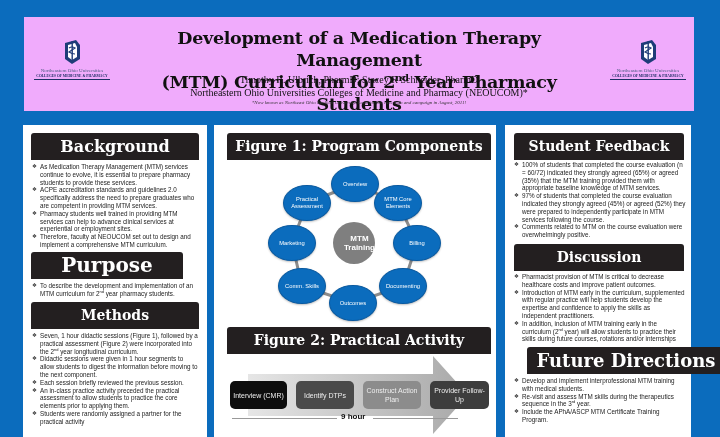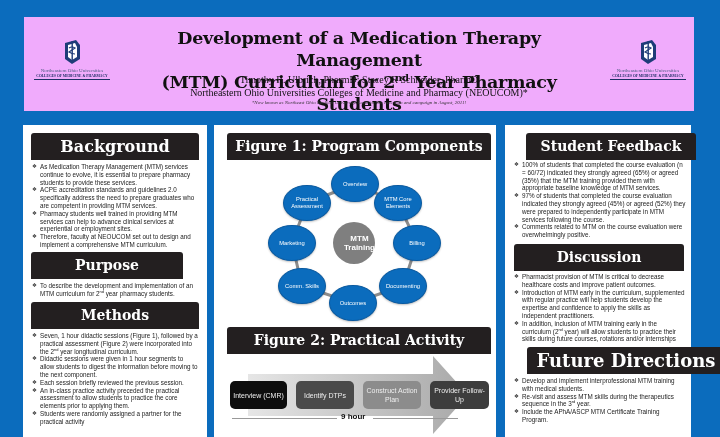--- a/index.html
+++ b/index.html
@@ -81,21 +81,21 @@
   <div class="sec-head" style="left:8px; top:8px; width:168px; height:27px; font-size:16px; line-height:27px;">
     <span>Background</span>
   </div>
   <ul class="bullets" style="left:9px; top:38px; width:166px;">
     <li>As Medication Therapy  Management (MTM) services continue to evolve, it is essential to prepare pharmacy students to provide these services.</li>
     <li>ACPE accreditation standards and guidelines 2.0 specifically address the need to prepare graduates who are competent in providing MTM services.</li>
     <li>Pharmacy students well trained in providing MTM services can help to advance clinical services at experiential or employment sites.</li>
     <li>Therefore, faculty at NEOUCOM set out to design and implement a comprehensive MTM curriculum.</li>
   </ul>
 
-  <div class="sec-head" style="left:8px; top:127px; width:152px; height:27px; font-size:14px; line-height:27px;">
+  <div class="sec-head" style="left:8px; top:127px; width:152px; height:27px; font-size:20px; line-height:27px;">
     <span>Purpose</span>
   </div>
   <ul class="bullets" style="left:9px; top:157px; width:166px;">
     <li><span>To describe the development and implementation of an MTM curriculum for 2</span><sup>nd</sup><span> year pharmacy students.</span></li>
   </ul>
 
   <div class="sec-head" style="left:8px; top:177px; width:168px; height:27px; font-size:14px; line-height:27px;">
     <span>Methods</span>
   </div>
   <ul class="bullets" style="left:9px; top:207px; width:166px;">
@@ -150,21 +150,21 @@
     <div class="step" style="left:68px; width:58px; background:#4a4a4a;">Identify DTPs</div>
     <div class="step" style="left:135px; width:58px; background:#8c8c8c;">Construct Action Plan</div>
     <div class="step" style="left:202px; width:59px; background:#3d3d3d;">Provider Follow-Up</div>
     <div class="hour-line" style="left:4px; width:105px;"></div>
     <div class="hour-label" style="left:113px;">9 hour</div>
     <div class="hour-line" style="left:145px; width:85px;"></div>
   </div>
 </div>
 
 <div class="panel p-right">
-  <div class="sec-head" style="left:9px; top:8px; width:170px; height:27px; font-size:14px; line-height:27px;margin-left:12px;">
+  <div class="sec-head" style="left:9px; top:8px; width:170px; height:27px; font-size:14px; line-height:27px;">
     <span>Student Feedback</span>
   </div>
   <ul class="bullets" style="left:9px; top:36px; width:172px;">
     <li>100% of students that completed the course evaluation (n = 60/72) indicated they strongly agreed (65%) or agreed (35%) that the MTM training provided them with appropriate baseline knowledge of MTM services.</li>
     <li>97% of students that completed the course evaluation indicated they strongly agreed (45%) or agreed (52%) they were prepared to independently participate in MTM services following the course.</li>
     <li>Comments related to MTM on the course evaluation were overwhelmingly positive.</li>
   </ul>
 
   <div class="sec-head" style="left:9px; top:119px; width:170px; height:27px; font-size:14px; line-height:27px;">
     <span>Discussion</span>

